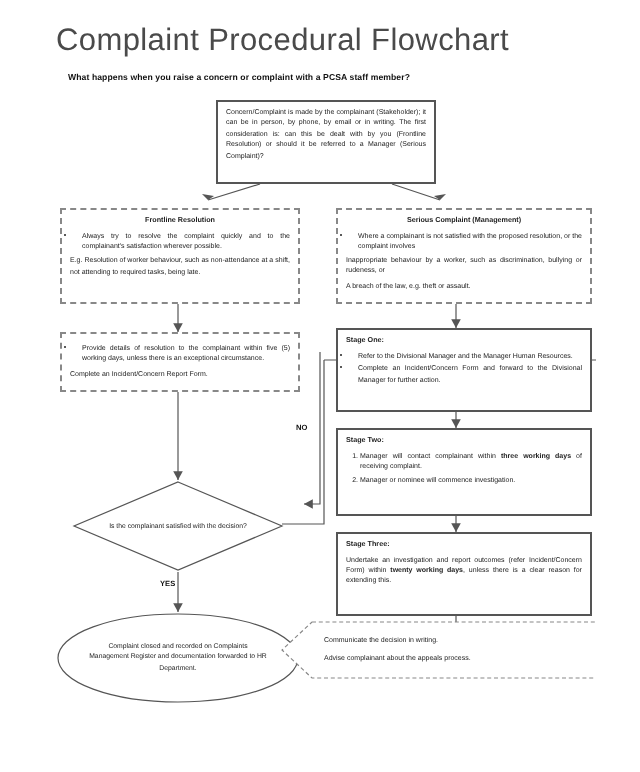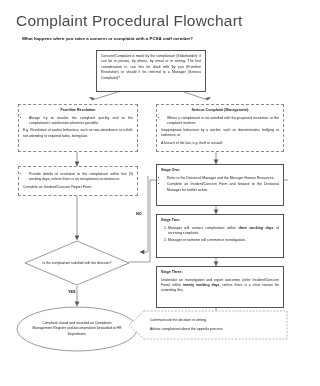--- a/index.html
+++ b/index.html
@@ -1,21 +1,21 @@
 <!DOCTYPE html>
 <html><head>
 <meta charset="utf-8">
 <style>
   html,body{margin:0;padding:0;}
   body{
     width:298px;height:386px;background:#ffffff;
     font-family:"Liberation Sans", sans-serif;
     color:#1a1a1a;overflow:hidden;position:relative;
   }
-  #canvas{position:absolute;left:0;top:0;width:298px;height:386px;}
+  #canvas{position:absolute;left:12px;top:0;width:298px;height:386px;}
   svg.wires{position:absolute;left:0;top:0;width:298px;height:386px;pointer-events:none;}
 
   .title{
     position:absolute;left:16px;top:12px;
     font-size:15.5px;font-weight:300;letter-spacing:.2px;
     color:#4a4a4a;white-space:nowrap;
   }
   .subtitle{
     position:absolute;left:22px;top:36px;width:250px;
     font-size:4.3px;font-weight:bold;color:#111;letter-spacing:.05px;

